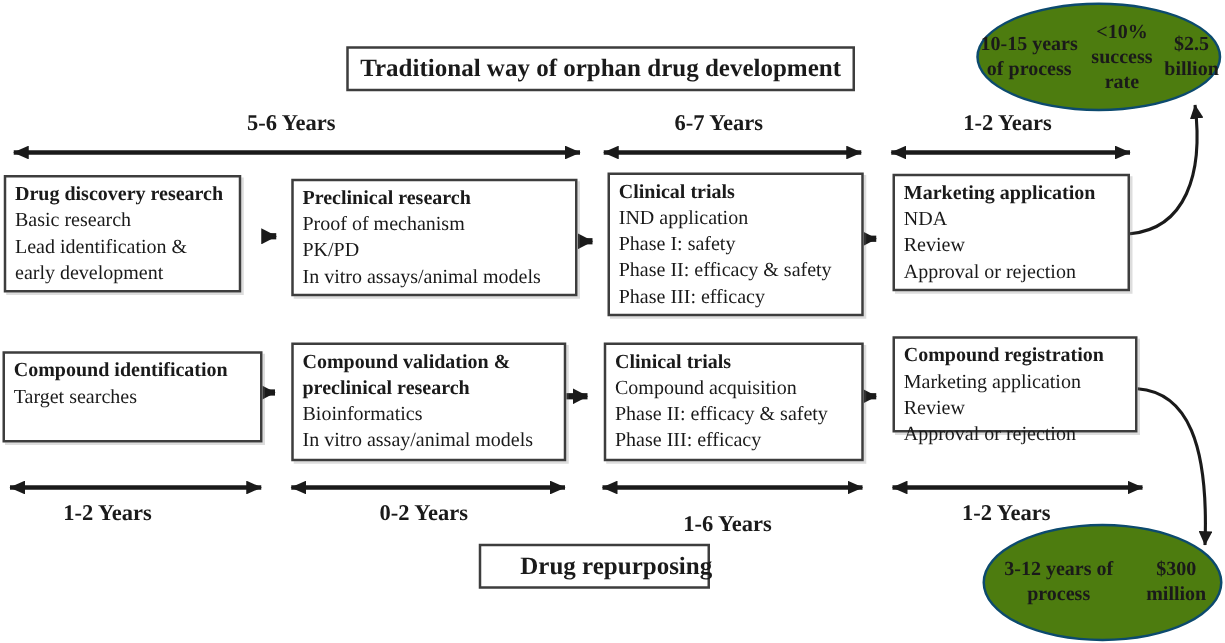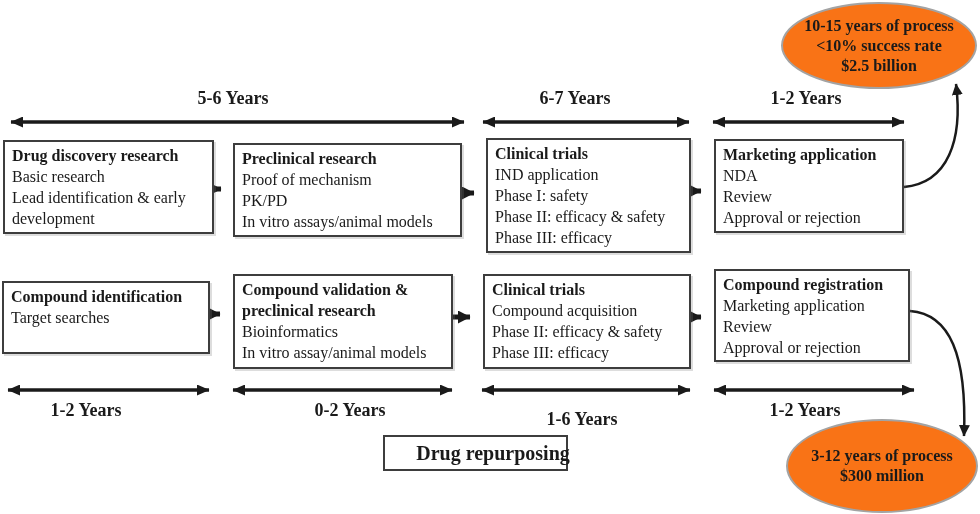--- a/index.html
+++ b/index.html
@@ -36,25 +36,25 @@
   .stage .stage-title{font-weight:bold;}
   .year-label{
     position:absolute;
     transform:translateX(-50%);
     font-weight:bold;
     font-size:18px;
     white-space:nowrap;
   }
   .outcome{
     position:absolute;
-    border:2px solid #a3a3a3;
+    border:2px solid #0c4a6e;
     border-radius:50%;
-    background:#f97316;
+    background:#4d7c0f;
     box-sizing:border-box;
-    display:flex;flex-direction:column;
+    display:flex;flex-direction:row;
     align-items:center;justify-content:center;
     text-align:center;
     font-weight:bold;
     font-size:16px;
     line-height:20px;
   }
 </style>
 </head>
 <body>
 
@@ -87,33 +87,34 @@
     <line x1="691" y1="191" x2="701" y2="191" stroke="#1a1a1a" stroke-width="5" marker-end="url(#bighead)"></line>
 
     <line x1="210" y1="314" x2="220" y2="314" stroke="#1a1a1a" stroke-width="5" marker-end="url(#bighead)"></line>
     <line x1="453" y1="317" x2="470" y2="317" stroke="#1a1a1a" stroke-width="5" marker-end="url(#bighead)"></line>
     <line x1="692" y1="317" x2="701" y2="317" stroke="#1a1a1a" stroke-width="5" marker-end="url(#bighead)"></line>
 
     <path d="M 904,187 C 948,183 963,140 956,84" fill="none" stroke="#1a1a1a" stroke-width="2.5" marker-end="url(#curhead)"></path>
     <path d="M 910,311 C 950,314 967,355 964,436" fill="none" stroke="#1a1a1a" stroke-width="2.5" marker-end="url(#curhead)"></path>
   </svg>
 
+  <div class="flow-title" style="left:277px;top:37px;width:407px;height:36px;">Traditional way of orphan drug development</div>
 
   <div class="flow-title" style="left:383px;top:435px;width:185px;height:36px;padding-left:35px;">Drug repurposing</div>
 
   <div class="year-label" style="left:233px;top:88px;">5-6 Years</div>
   <div class="year-label" style="left:575px;top:88px;">6-7 Years</div>
   <div class="year-label" style="left:806px;top:88px;">1-2 Years</div>
 
   <div class="year-label" style="left:86px;top:400px;">1-2 Years</div>
-  <div class="year-label" style="left:350px;top:400px;">0-2 Years</div>
+  <div class="year-label" style="left:339px;top:400px;">0-2 Years</div>
   <div class="year-label" style="left:582px;top:409px;">1-6 Years</div>
   <div class="year-label" style="left:805px;top:400px;">1-2 Years</div>
 
-  <div class="stage" style="left:3px;top:140px;width:211px;height:94px;">
+  <div class="stage" style="left:3px;top:140px;width:190px;height:94px;">
     <div class="stage-title">Drug discovery research</div>
     <div class="stage-line">Basic research</div>
     <div class="stage-line">Lead identification &amp; early development</div>
   </div>
 
   <div class="stage" style="left:233px;top:143px;width:229px;height:94px;">
     <div class="stage-title">Preclinical research</div>
     <div class="stage-line">Proof of mechanism</div>
     <div class="stage-line">PK/PD</div>
     <div class="stage-line">In vitro assays/animal models</div>
@@ -145,21 +146,21 @@
     <div class="stage-line">In vitro assay/animal models</div>
   </div>
 
   <div class="stage" style="left:483px;top:274px;width:208px;height:95px;">
     <div class="stage-title">Clinical trials</div>
     <div class="stage-line">Compound acquisition</div>
     <div class="stage-line">Phase II: efficacy &amp; safety</div>
     <div class="stage-line">Phase III: efficacy</div>
   </div>
 
-  <div class="stage" style="left:714px;top:269px;width:196px;height:93px;">
+  <div class="stage" style="left:714px;top:269px;width:196px;height:77px;">
     <div class="stage-title">Compound registration</div>
     <div class="stage-line">Marketing application</div>
     <div class="stage-line">Review</div>
     <div class="stage-line">Approval or rejection</div>
   </div>
 
   <div class="outcome" style="left:781px;top:2px;width:196px;height:87px;">
     <div>10-15 years of process</div>
     <div>&lt;10% success rate</div>
     <div>$2.5 billion</div>

